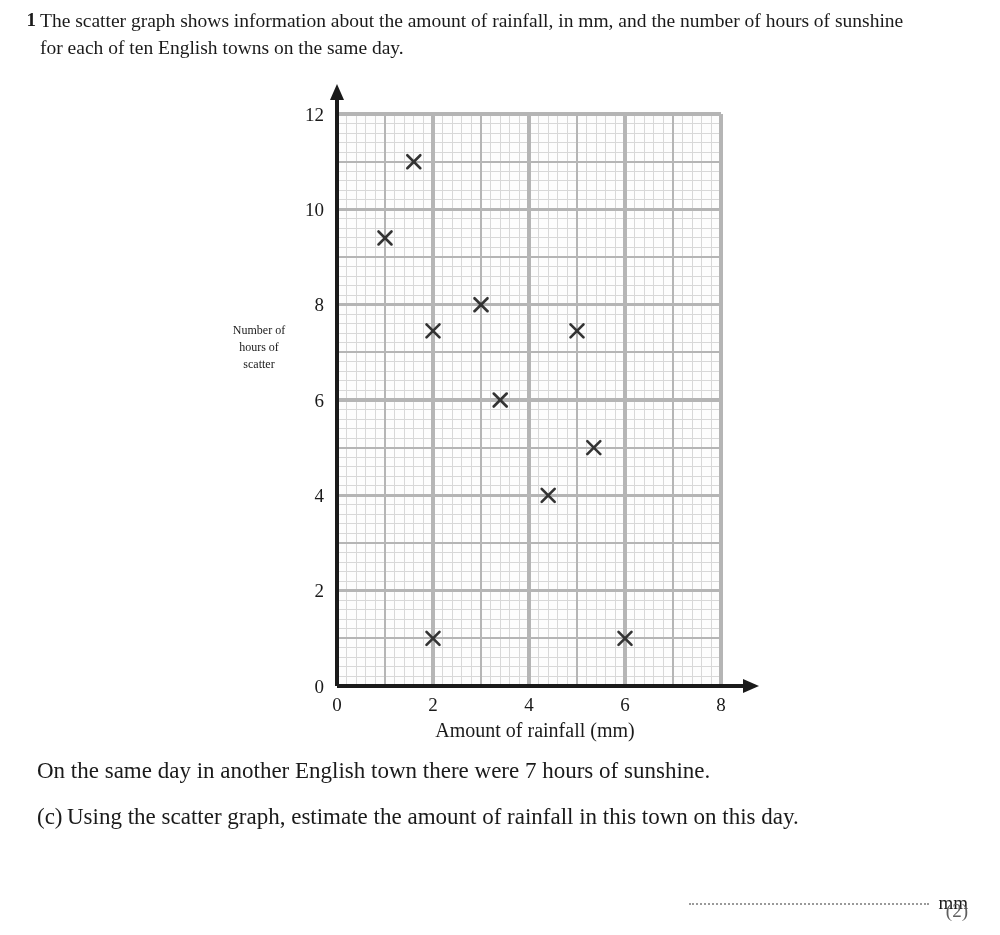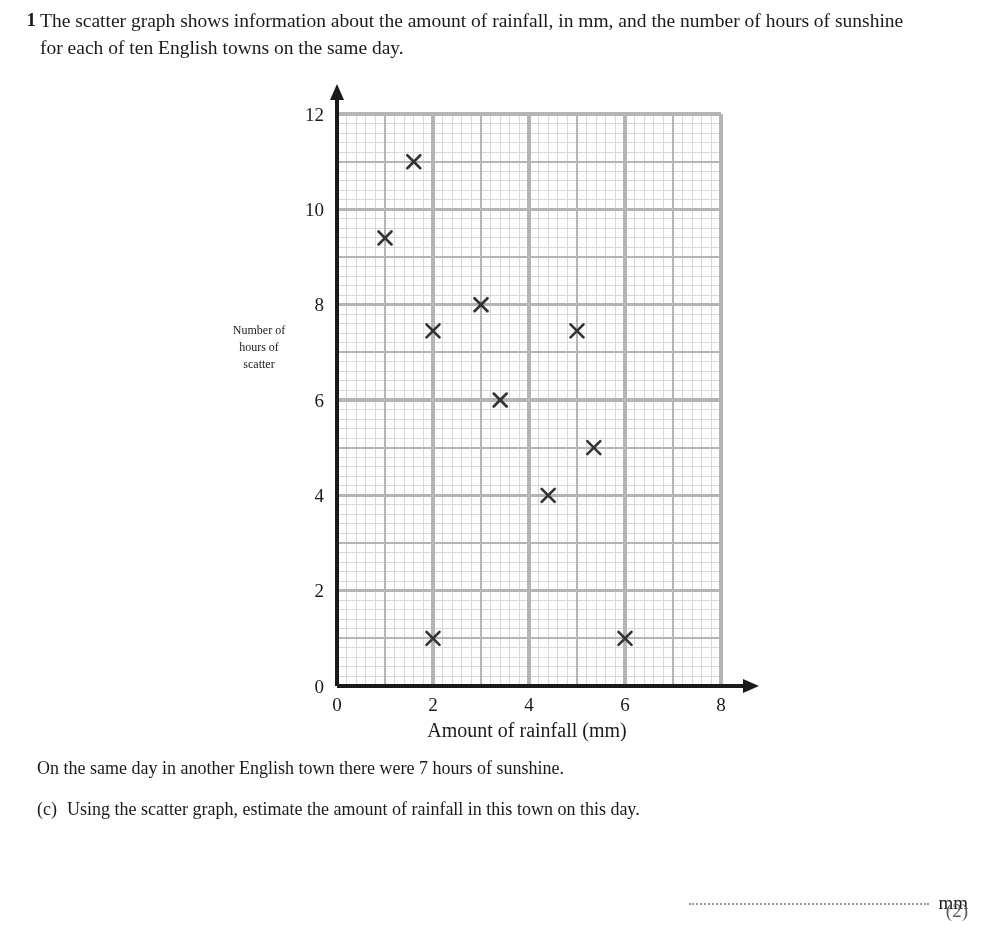--- a/index.html
+++ b/index.html
@@ -59,34 +59,34 @@
     position: absolute;
     left: 193px;
     top: 322px;
     width: 132px;
     text-align: center;
     font-size: 12px;
     line-height: 1.42;
   }
   .xlabel {
     position: absolute;
-    left: 335px;
+    left: 343px;
     top: 719px;
     width: 384px;
     text-align: center;
     font-size: 20px;
   }
 
   
   .lower-text {
     position: absolute;
     left: 37px;
     top: 758px;
     width: 930px;
-    font-size: 18px;
+    font-size: 23px;
   }
   .lower-text .line2 {
     margin-top: 20px;
     display: flex;
     align-items: flex-start;
   }
   .part-letter {
     width: 30px;
     flex: 0 0 30px;
   }

